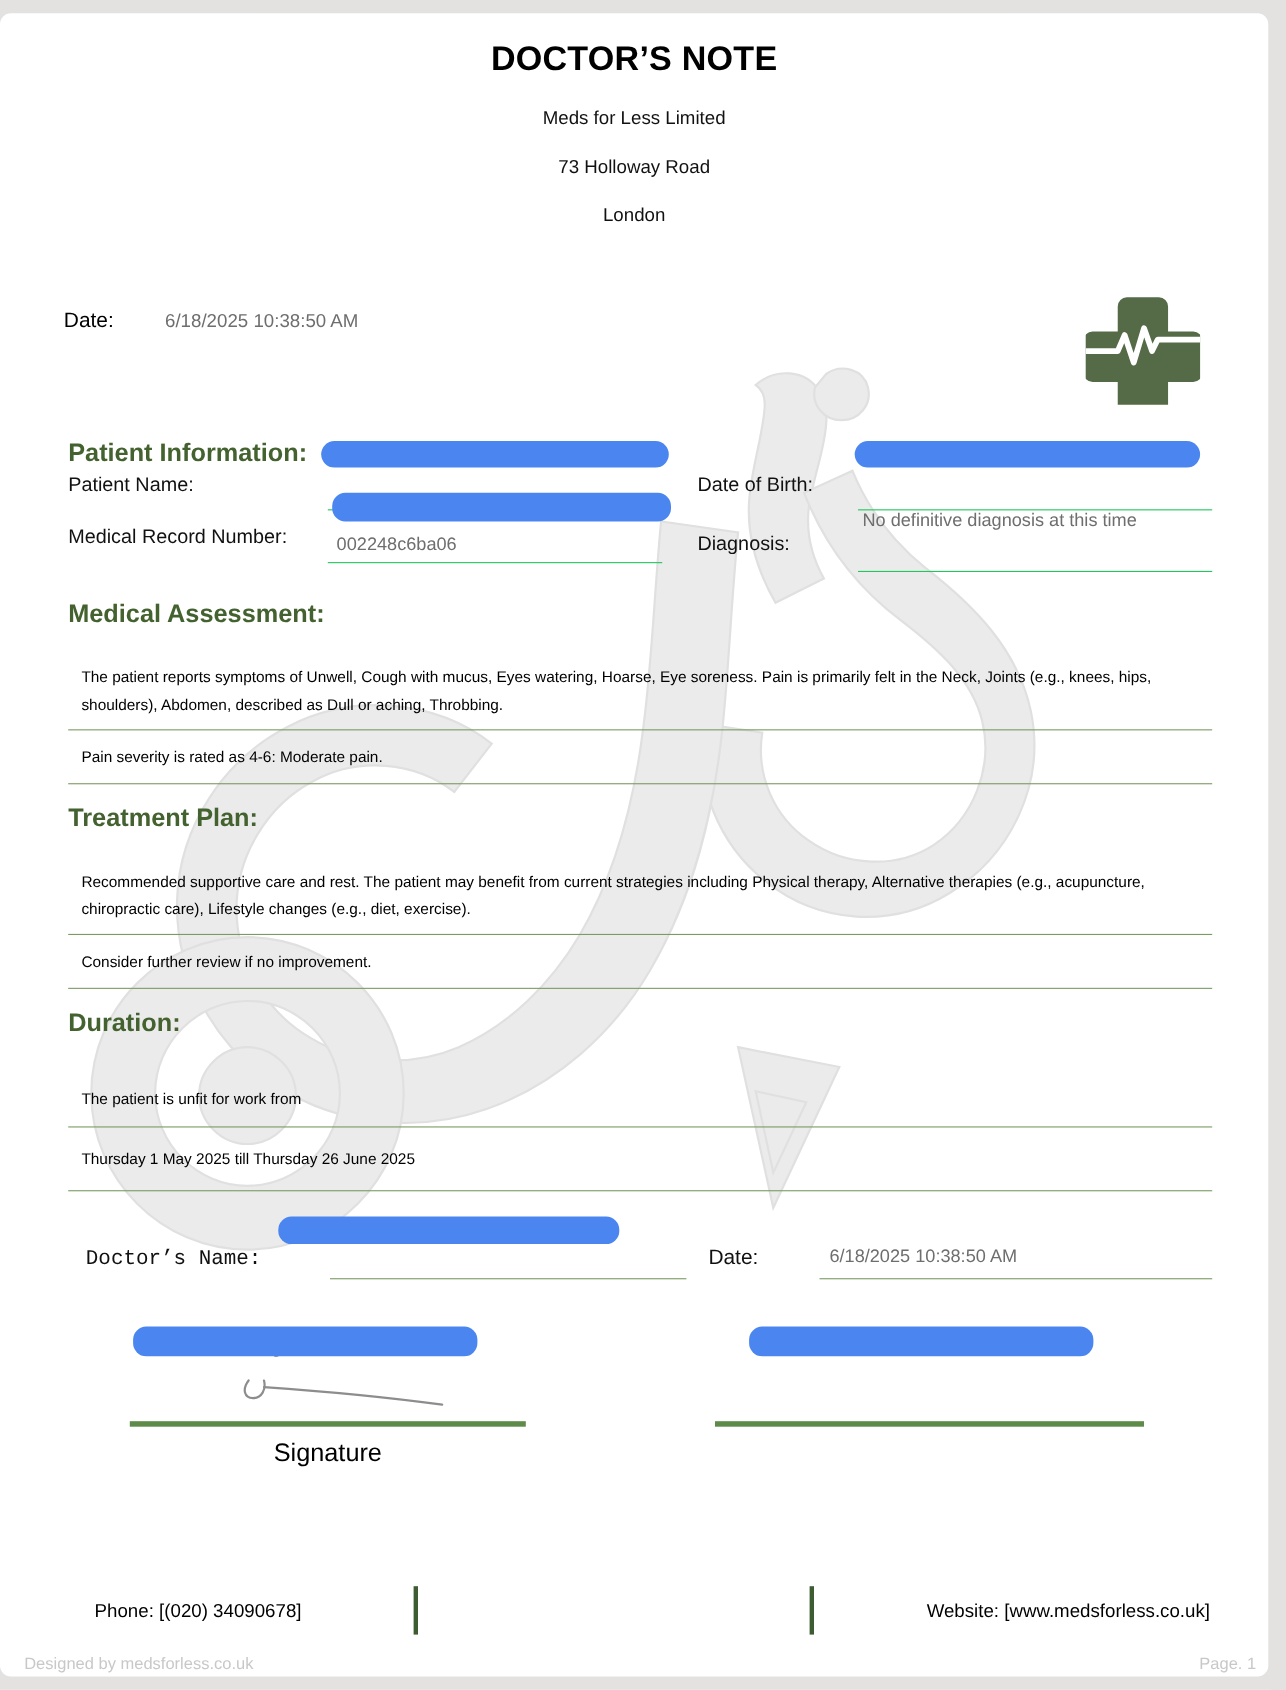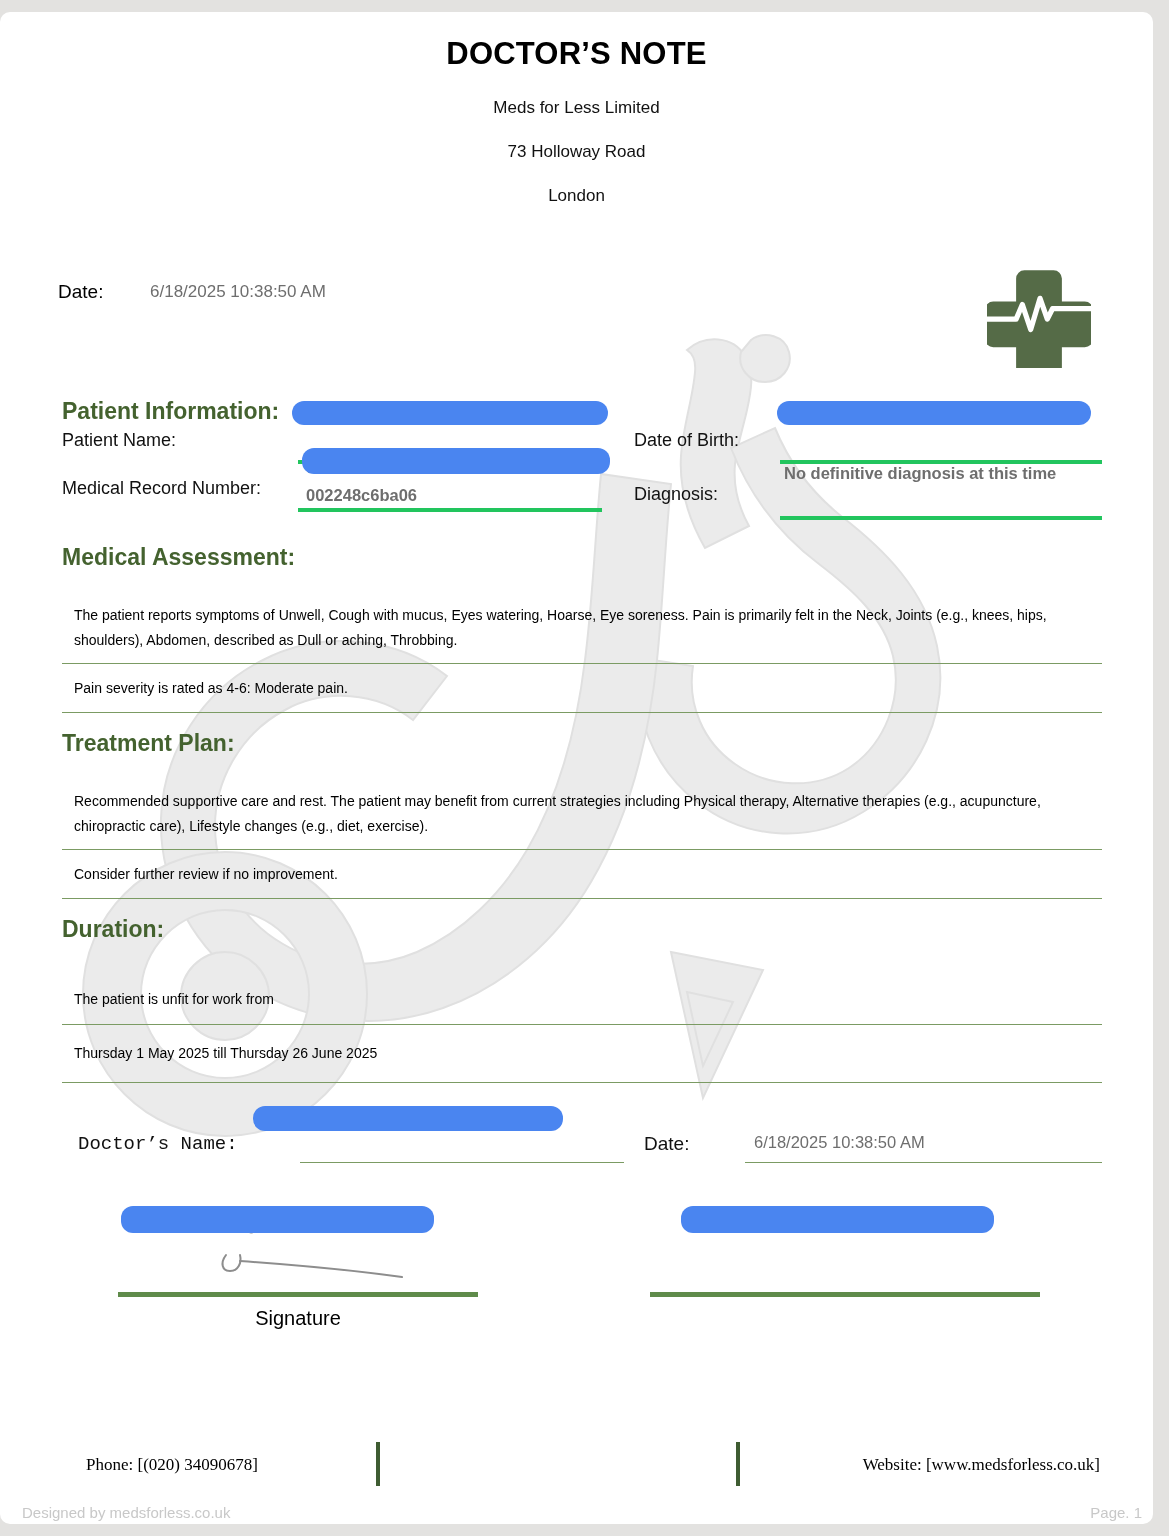--- a/index.html
+++ b/index.html
@@ -97,23 +97,22 @@
   }
 
   .cell { position: absolute; }
   .lbl-pn   { left: 0;   top: 8px; }
   .lbl-mrn  { left: 0;   top: 56px; }
   .lbl-dob  { left: 572px; top: 8px; }
   .lbl-diag { left: 572px; top: 62px; }
 
   .val-box {
     position: absolute;
-    border-bottom: 4px solid #22c55e;
+    border-bottom: 1px solid #22c55e;
     height: 42px;
-    font-weight: bold;
   }
   .val-pn   { left: 236px; top: 0;   width: 304px; }
   .val-mrn  { left: 236px; top: 48px; width: 304px; }
   .val-dob  { left: 718px; top: 0;   width: 322px; }
   .val-diag { left: 718px; top: 40px; width: 322px; height: 58px; }
 
   .val-text {
     font-size: 16.5px;
     color: #6e6e6e;
     padding-left: 4px;
@@ -176,33 +175,32 @@
   .dt-val   { position: absolute; left: 692px; top: 12px; font-size: 16.5px; color: #6e6e6e; }
 
   
   .sigblk { position: absolute; top: 1185px; }
   .sigblk.left  { left: 118px; width: 360px; }
   .sigblk.right { left: 650px; width: 390px; }
   .sig-space { height: 71px; position: relative; }
   .sig-underline { border-top: 5px solid #5f8b4a; }
   .sig-caption {
     text-align: center;
-    font-size: 20px;
+    font-size: 23px;
     color: #000;
     margin-top: 10px;
   }
   .scribble { position: absolute; left: 40px; top: -12px; z-index: 1; }
 
   
   .footer {
     position: absolute;
     left: 62px; top: 1406px;
     width: 1040px;
     height: 48px;
-    font-family: Liberation Serif, serif;
   }
   .ft-phone {
     position: absolute; left: 24px; top: 13px;
     font-size: 17px; color: #000; font-weight: 500;
   }
   .ft-web {
     position: absolute; right: 2px; top: 13px;
     font-size: 17px; color: #000; font-weight: 500;
   }
   .ft-bar {

